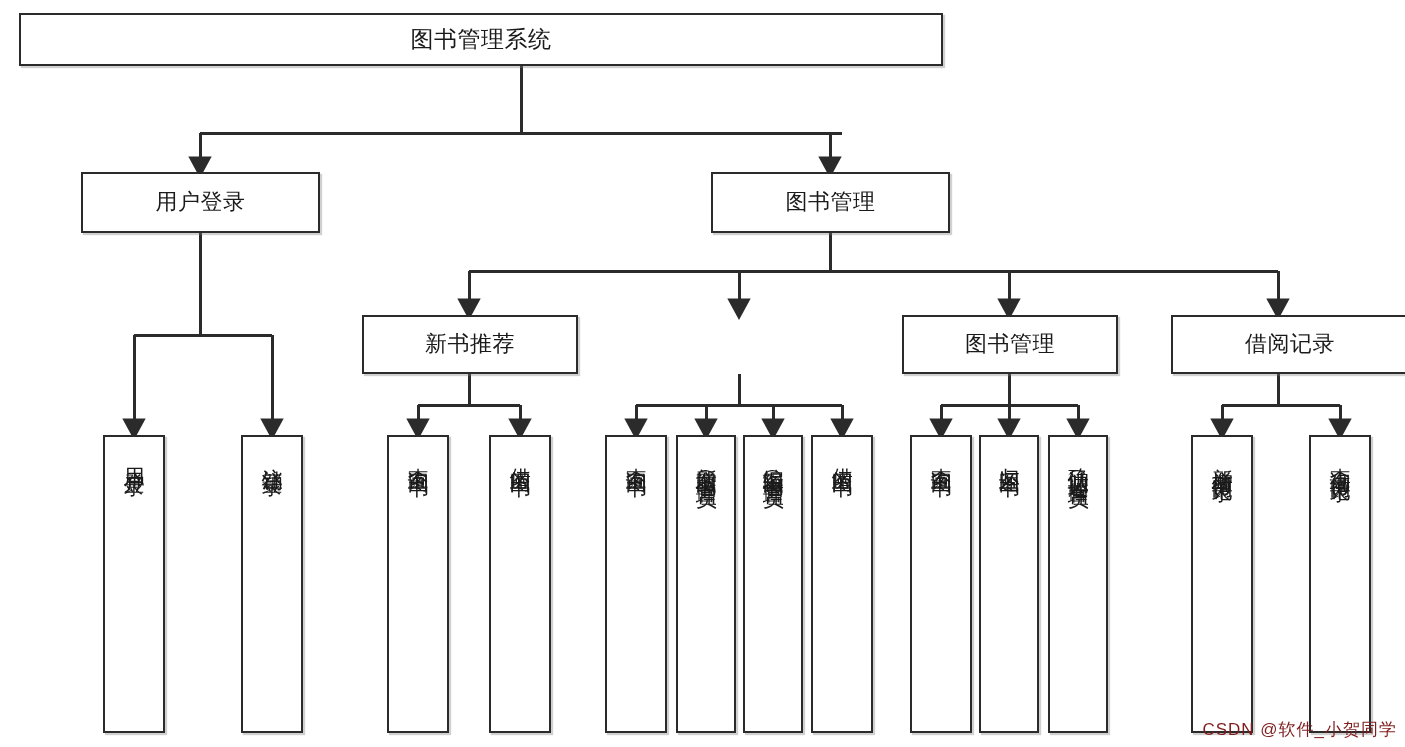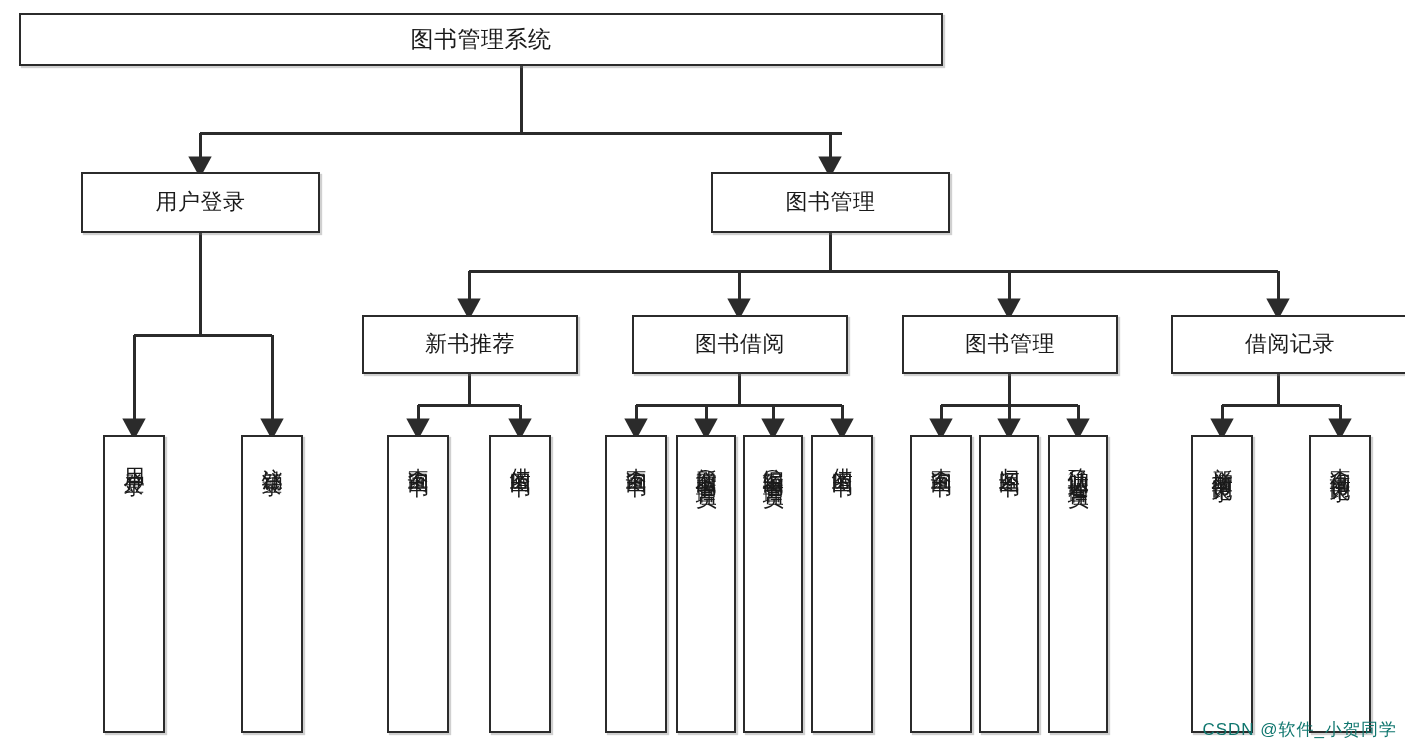--- a/index.html
+++ b/index.html
@@ -62,21 +62,21 @@
     max-height: 268px;
   }
   .node.vertical.tall-text .node-label {
     max-height: 280px;
   }
   .watermark {
     position: absolute;
     right: 8px;
     bottom: 6px;
     font-size: 17px;
-    color: #0f766e;
+    color: #7f1d1d;
     letter-spacing: 1px;
     white-space: nowrap;
     user-select: none;
   }
 </style>
 </head>
 <body>
 
 <div id="diagram-root">
 
@@ -137,23 +137,20 @@
   <div class="node horizontal" style="left:81px; top:172px; width:239px; height:61px;">
     <span class="node-label">用户登录</span>
   </div>
   <div class="node horizontal" style="left:711px; top:172px; width:239px; height:61px;">
     <span class="node-label">图书管理</span>
   </div>
 
   <div class="node horizontal" style="left:362px; top:315px; width:216px; height:59px;">
     <span class="node-label">新书推荐</span>
   </div>
-  <div class="node horizontal" style="left:632px; top:315px; width:216px; height:59px;">
-    <span class="node-label">图书借阅</span>
-  </div>
   <div class="node horizontal" style="left:902px; top:315px; width:216px; height:59px;">
     <span class="node-label">图书管理</span>
   </div>
   <div class="node horizontal" style="left:1171px; top:315px; width:238px; height:59px;">
     <span class="node-label">借阅记录</span>
   </div>
 
   <div class="node vertical" style="left:103px; top:435px; width:62px; height:298px;">
     <span class="node-label">用户登录</span>
   </div>

